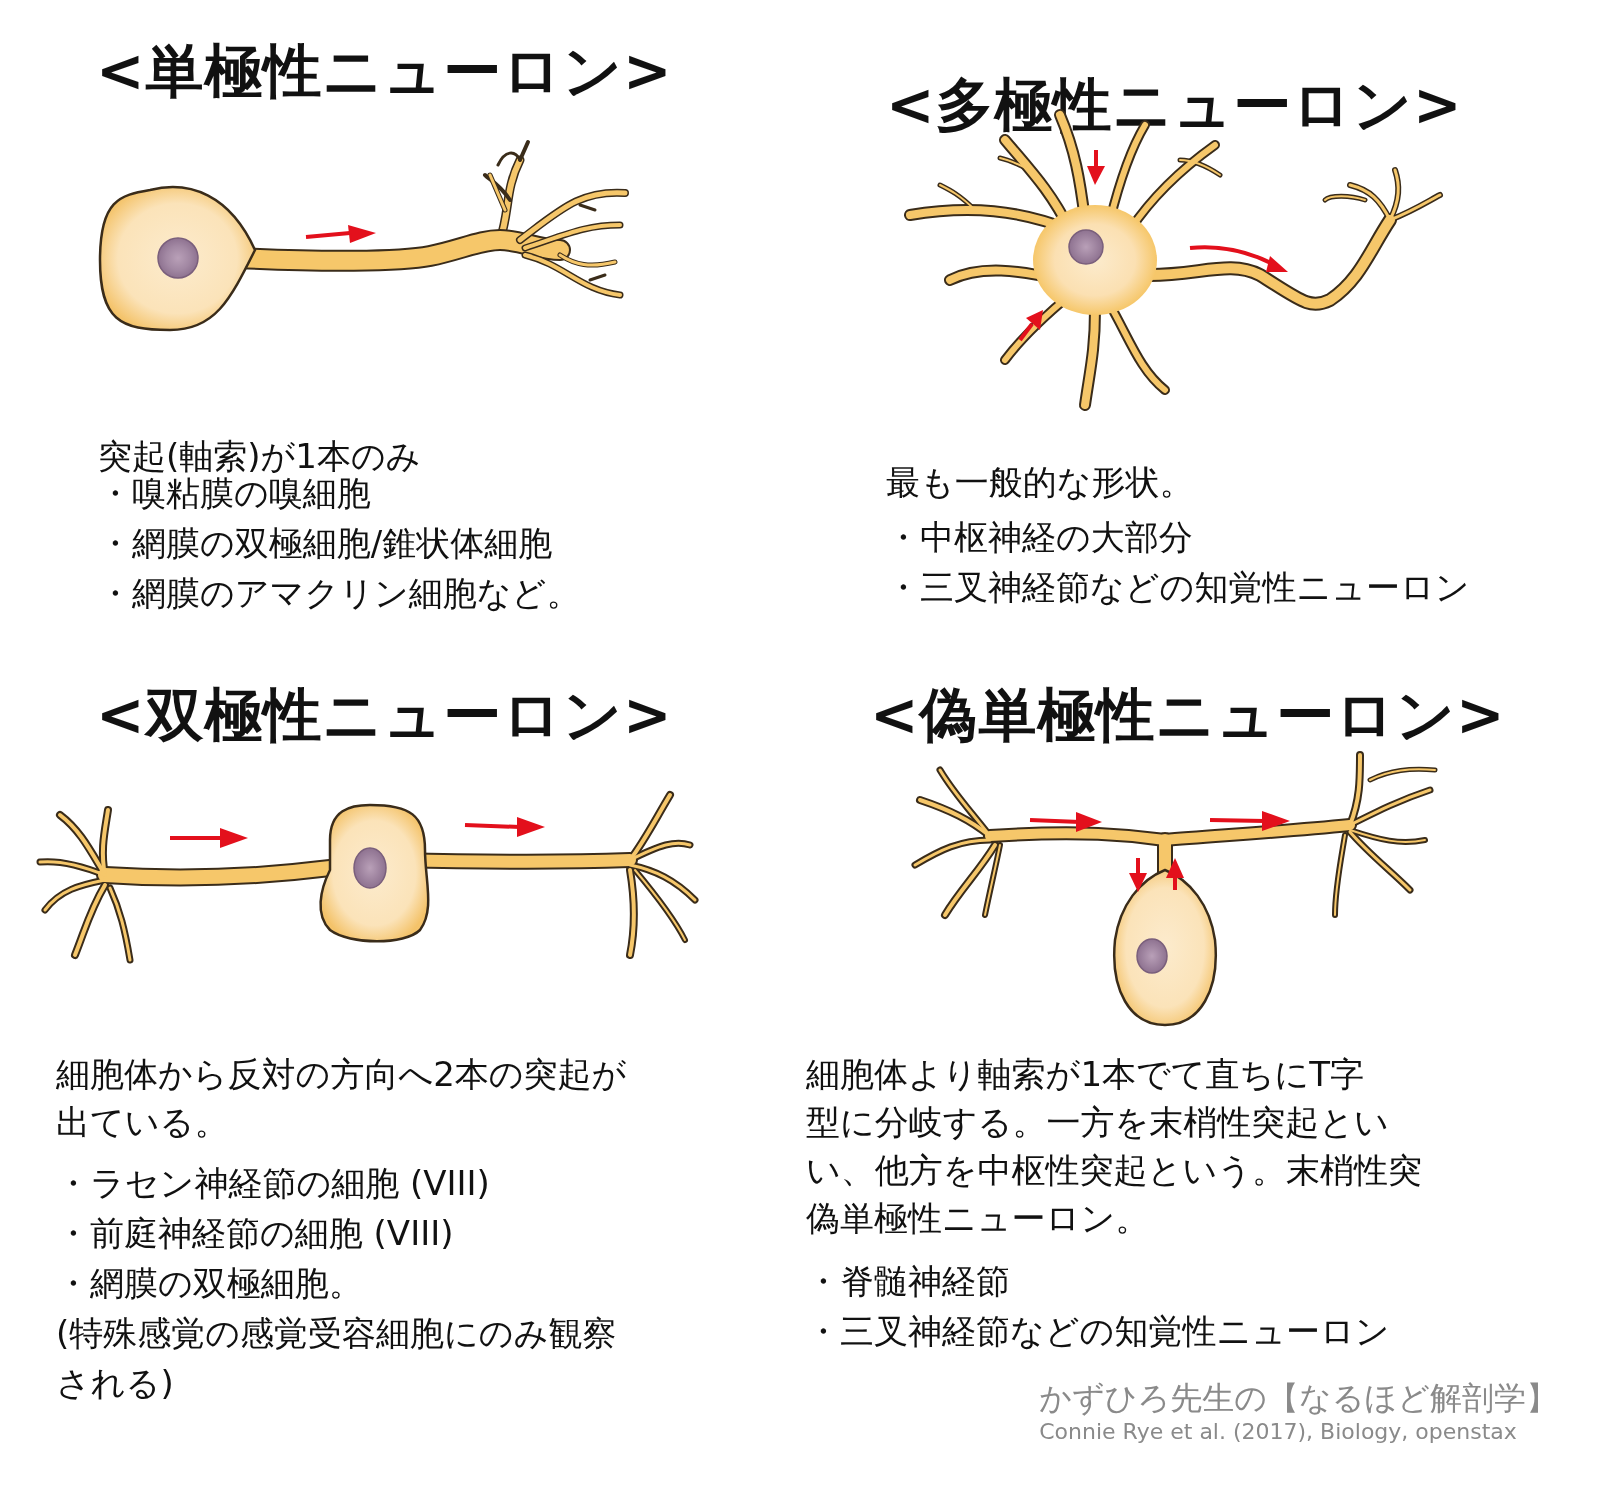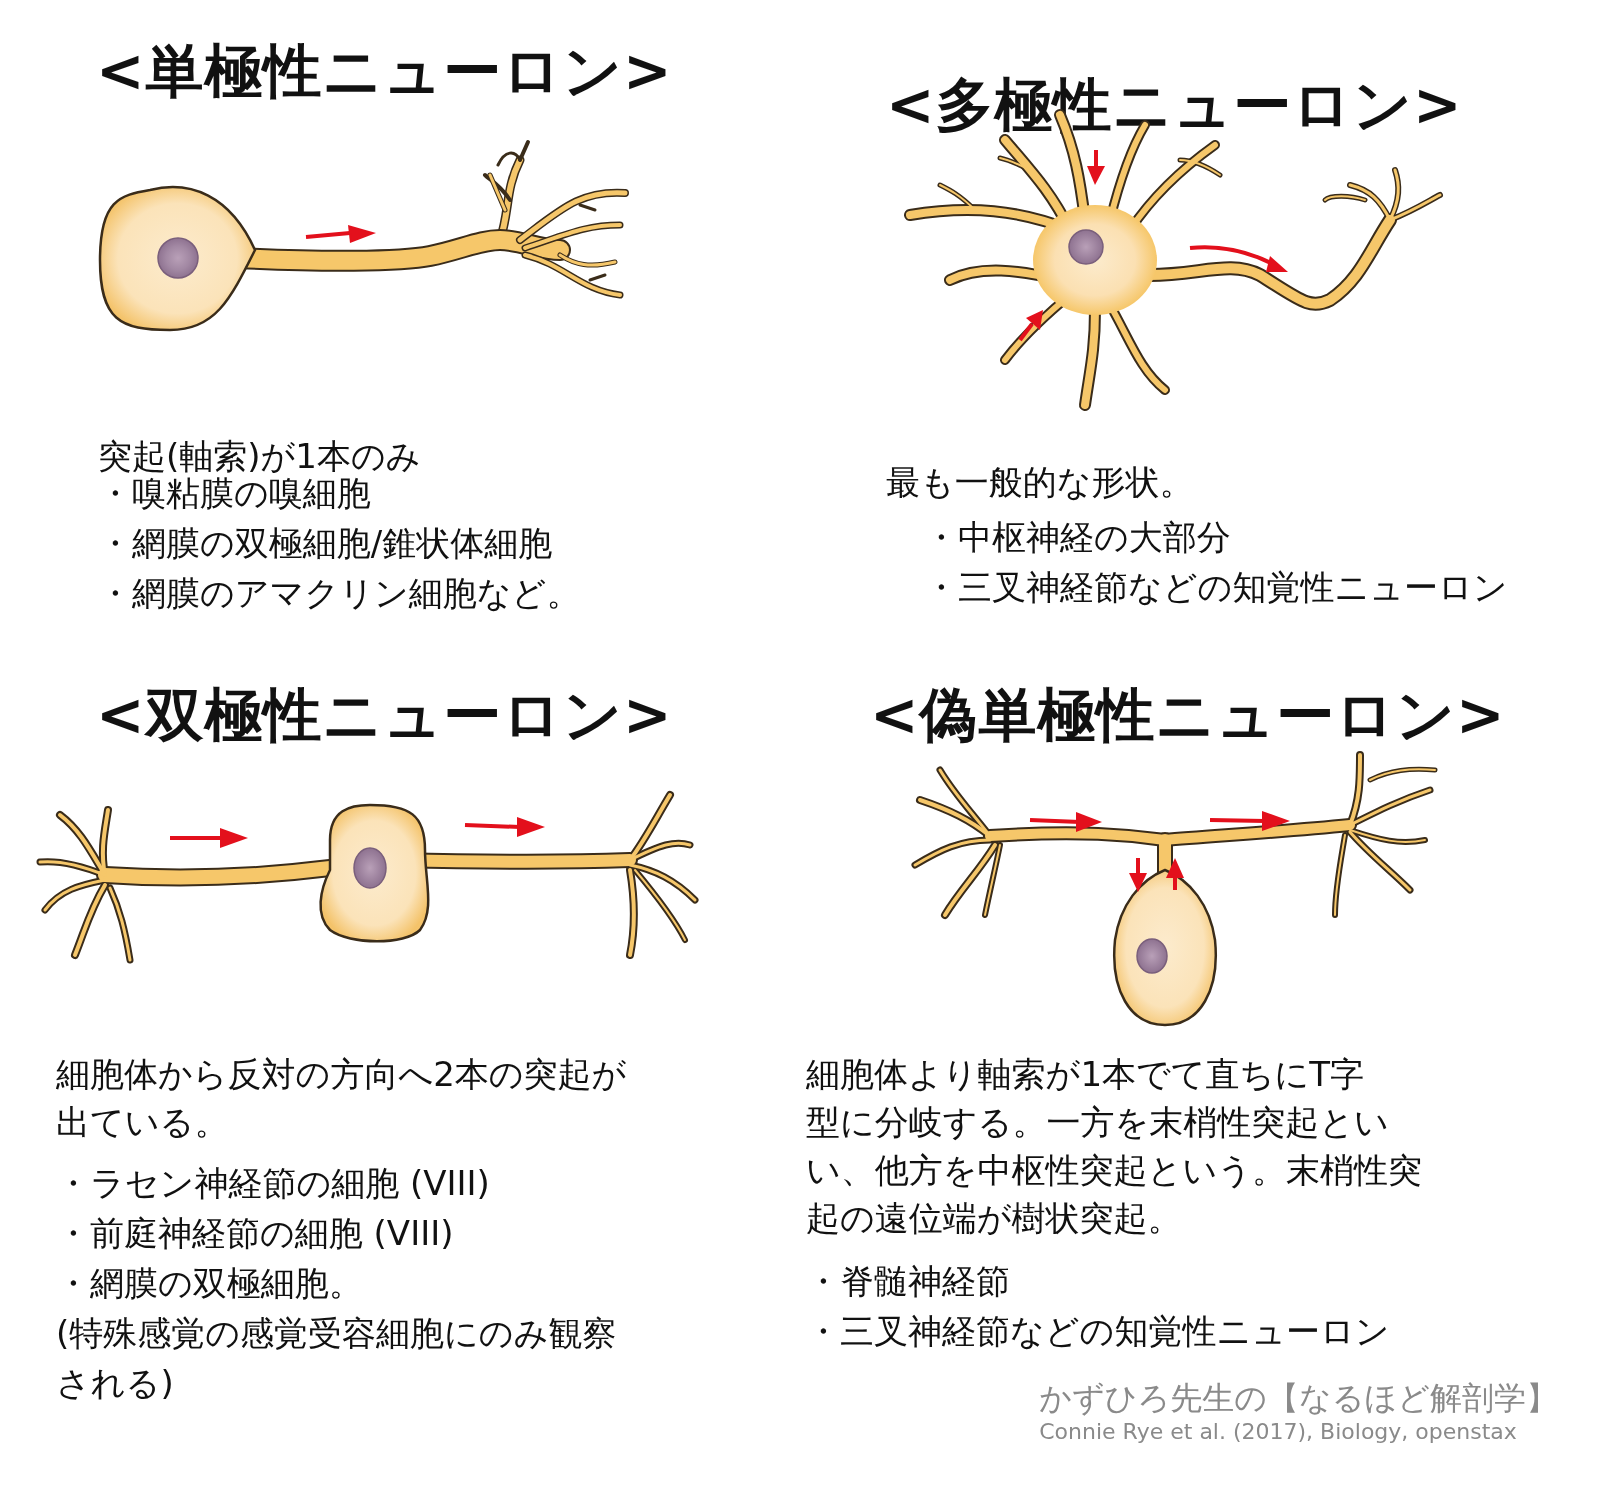--- a/index.html
+++ b/index.html
@@ -147,21 +147,21 @@
     </g>
     <g fill="none">
       <path d="M310 148 C340 145 370 152 395 165" stroke="#e3101c" stroke-width="4"></path>
       <polygon points="390,156 408,172 386,172" fill="#e3101c"></polygon>
     </g>
   </svg>
 
   <div class="desc" style="left:886px;top:458px;">
     <span class="line">最も一般的な形状。</span>
   </div>
-  <div class="bullets" style="left:924px;top:512px;">
+  <div class="bullets" style="left:886px;top:512px;">
     <span class="item">・中枢神経の大部分</span>
     <span class="item">・三叉神経節などの知覚性ニューロン</span>
   </div>
 </div>
 
 <div class="panel">
   <div class="title" style="left:96px;top:686px;">&lt;双極性ニューロン&gt;</div>
 
   <svg class="neuron" style="left:30px;top:770px;" width="670" height="190" viewBox="0 0 670 190">
     <defs>
@@ -296,21 +296,21 @@
     <g>
       <line x1="295" y1="150" x2="295" y2="135" stroke="#e3101c" stroke-width="4"></line>
       <polygon points="286,138 304,138 295,118" fill="#e3101c"></polygon>
     </g>
   </svg>
 
   <div class="desc" style="left:806px;top:1050px;">
     <span class="line">細胞体より軸索が1本でて直ちにT字</span>
     <span class="line">型に分岐する。一方を末梢性突起とい</span>
     <span class="line">い、他方を中枢性突起という。末梢性突</span>
-    <span class="line">起の遠位端が樹状突起。</span>
+    <span class="line">偽単極性ニューロン。</span>
   </div>
   <div class="bullets" style="left:806px;top:1256px;">
     <span class="item">・脊髄神経節</span>
     <span class="item">・三叉神経節などの知覚性ニューロン</span>
   </div>
 </div>
 
 <div class="credit" style="top:1378px;">
   <span class="brand">かずひろ先生の【なるほど解剖学】</span>
   <span class="cite">Connie Rye et al. (2017), Biology, openstax</span>

